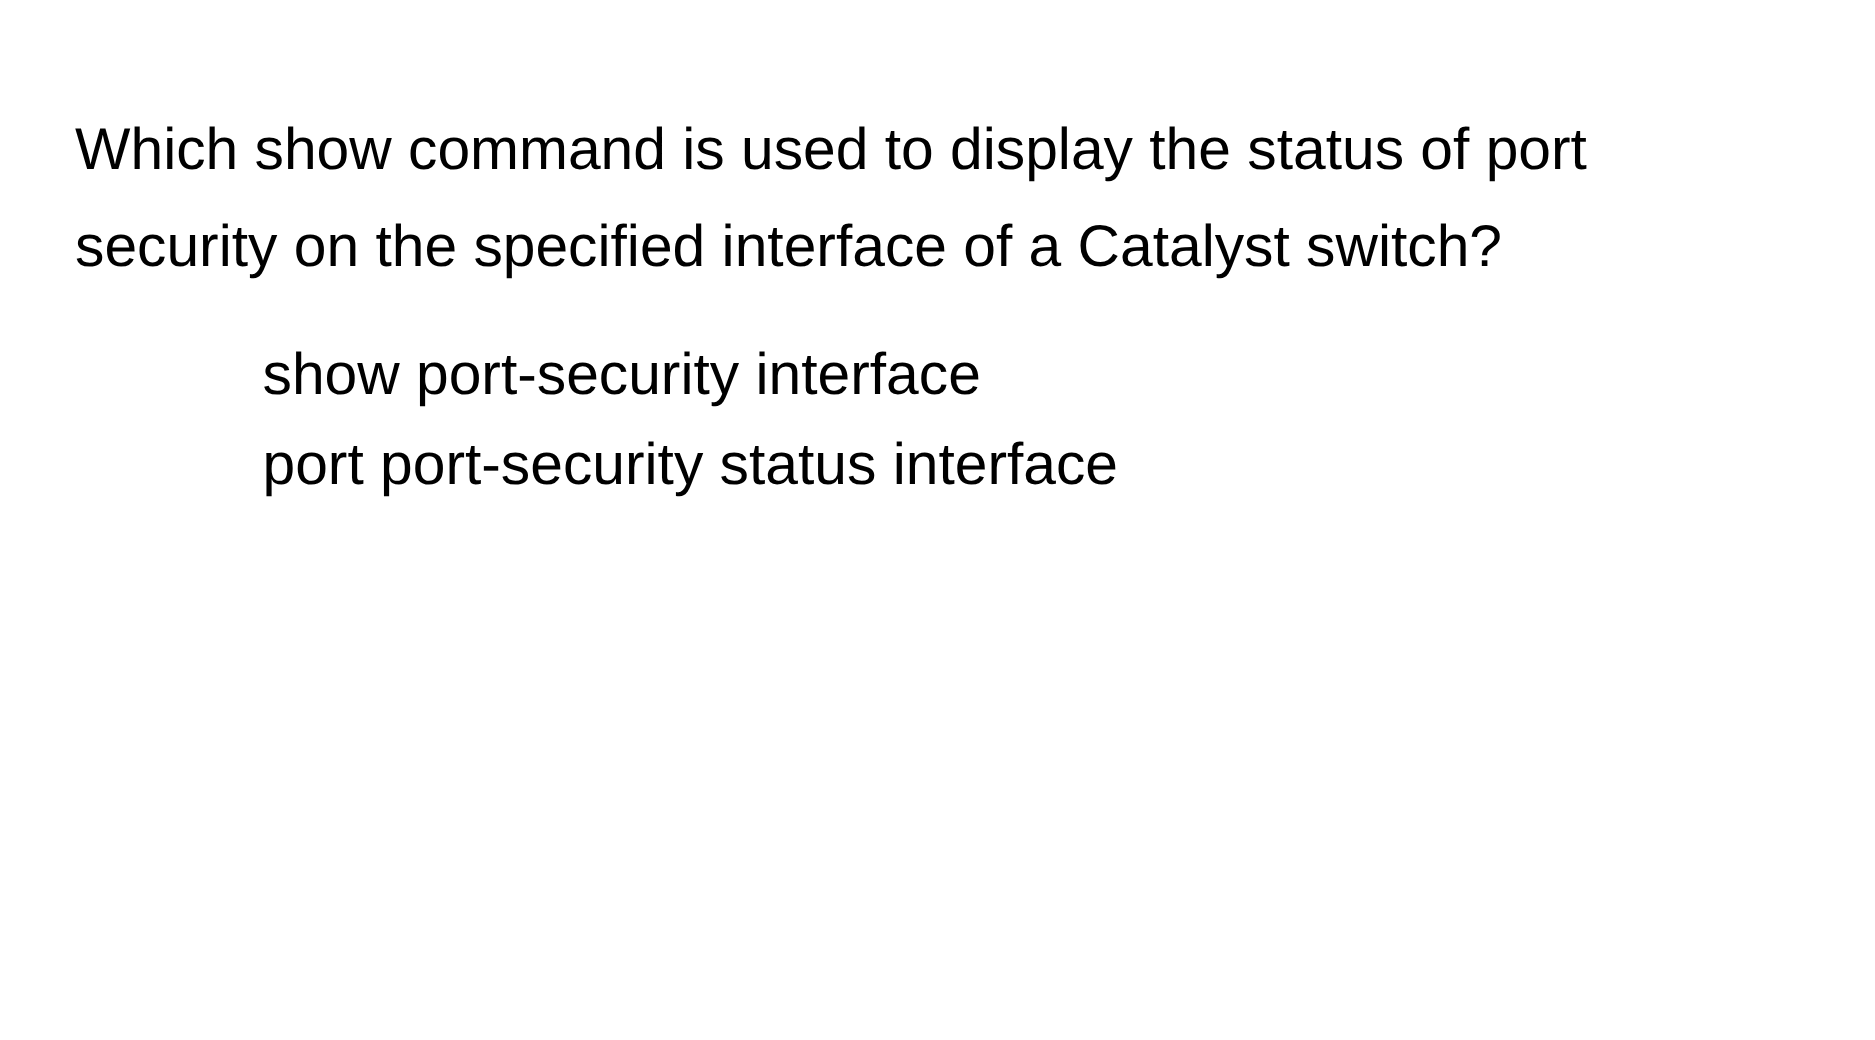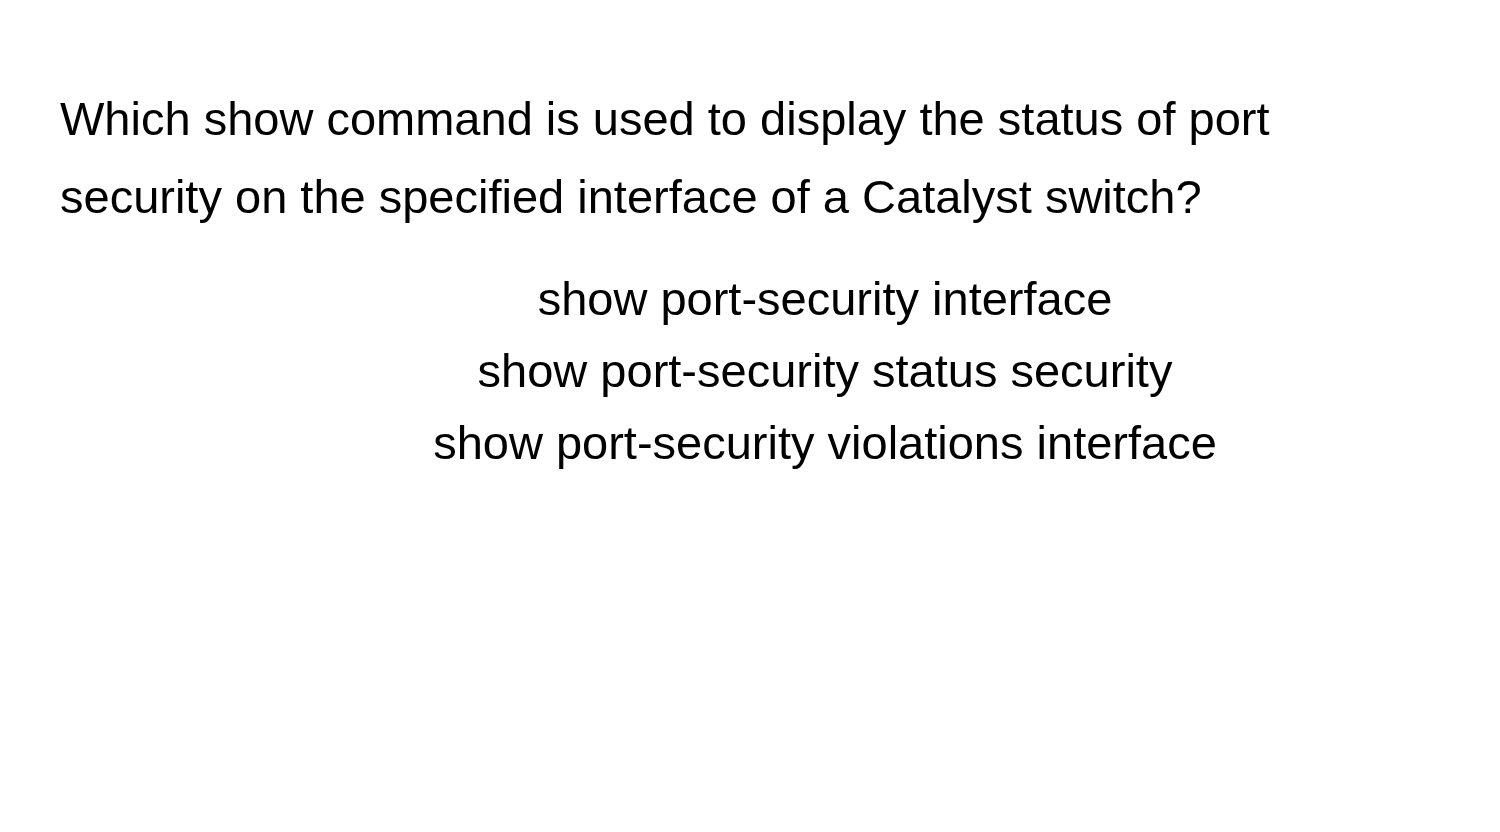--- a/index.html
+++ b/index.html
@@ -16,31 +16,29 @@
       padding: 80px 60px 60px 60px;
     }
     .question {
       font-size: 47px;
       line-height: 1.65;
       font-weight: 400;
       margin-bottom: 30px;
     }
     .options {
       padding-left: 150px;
-      text-align: center;
     }
     .option {
       font-size: 47px;
       line-height: 1.45;
       font-weight: 400;
       margin-bottom: 4px;
     }
   </style>
 </head>
 <body>
 
 <div class="question">Which show command is used to display the status of port security on the specified interface of a Catalyst switch?</div>
 
 <div class="options">
   <div class="option">show port-security interface</div>
-  <div class="option">show port-security status security</div>
-  <div class="option">show port-security violations interface</div>
+  <div class="option">port port-security status interface</div>
 </div>
 
 </body></html>

